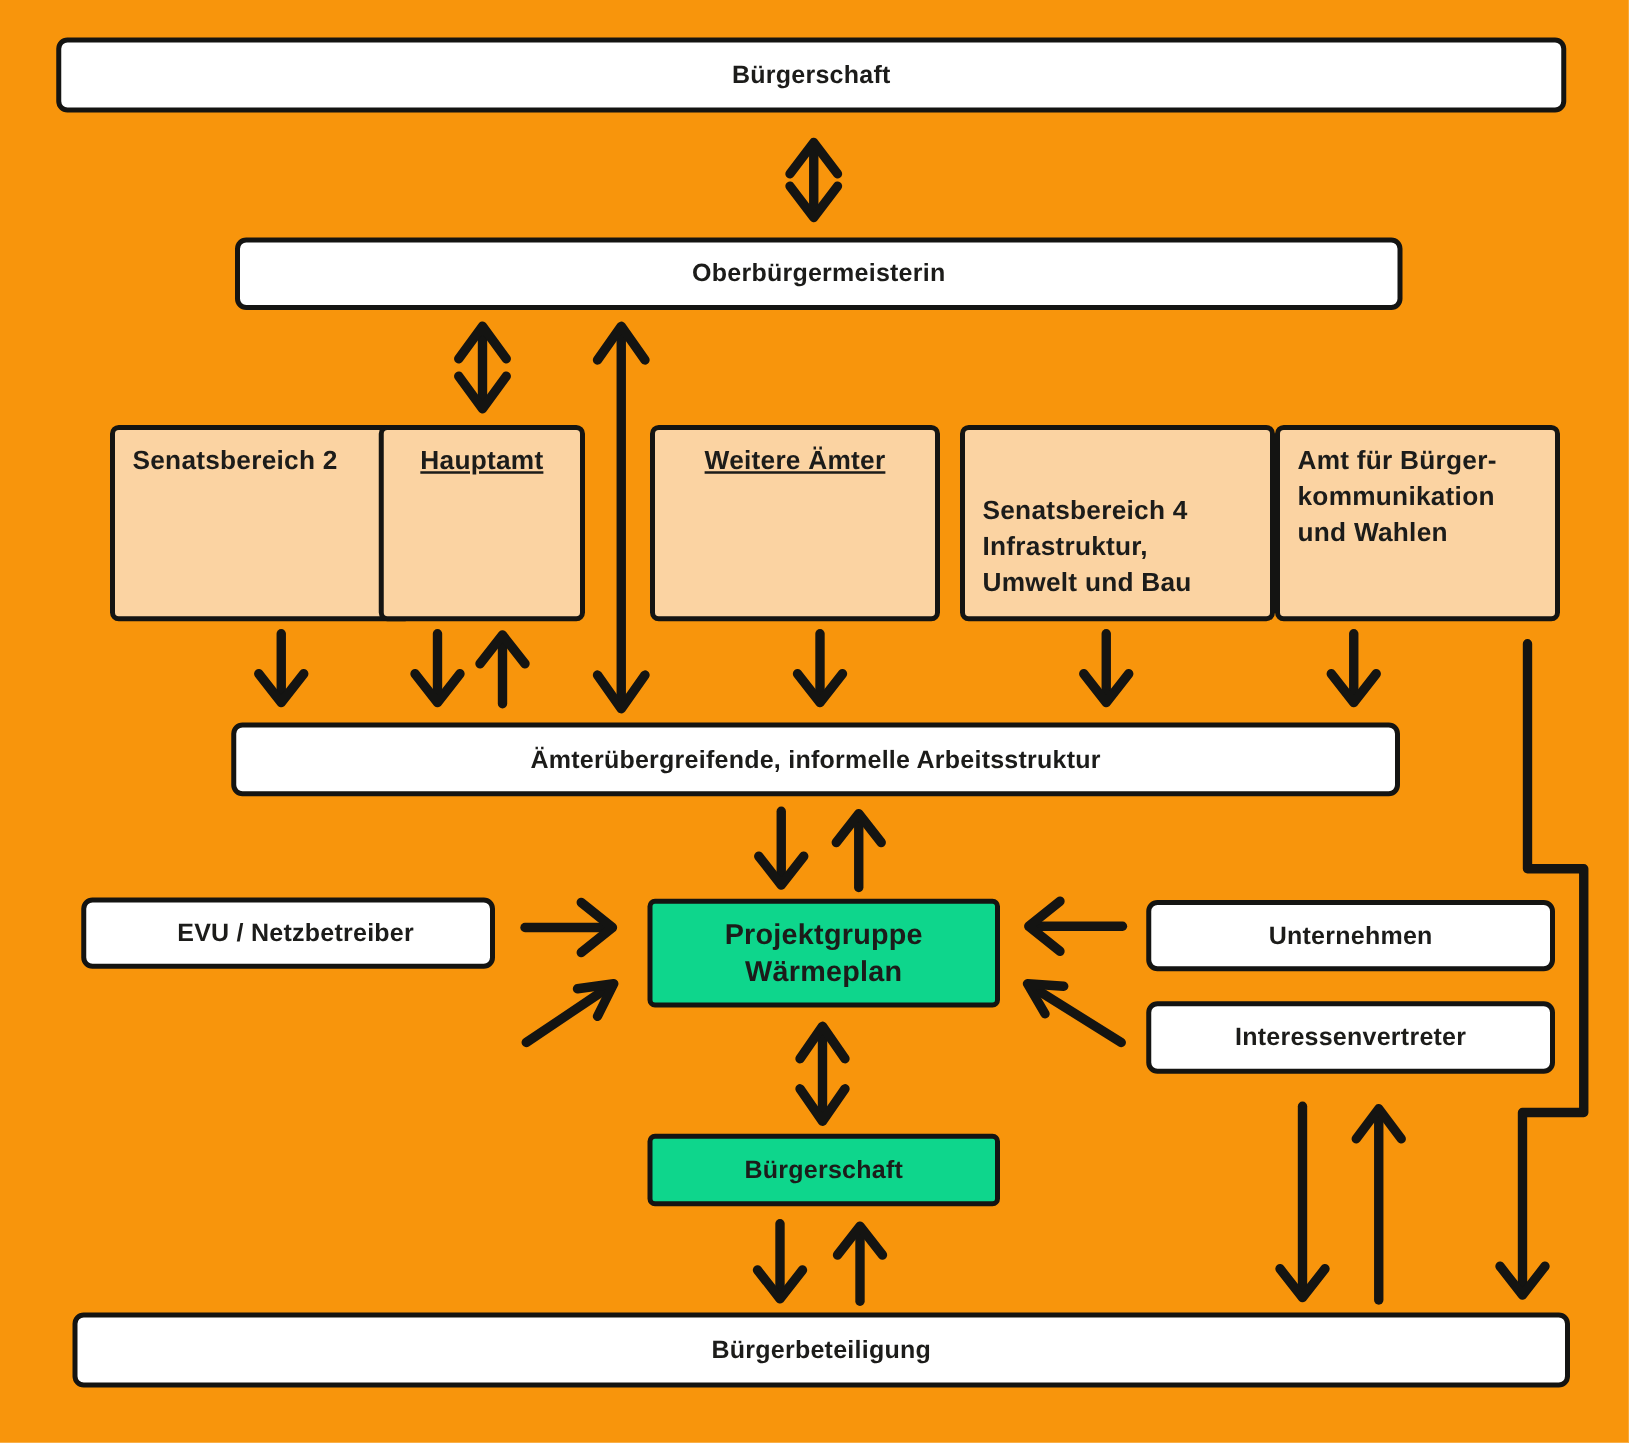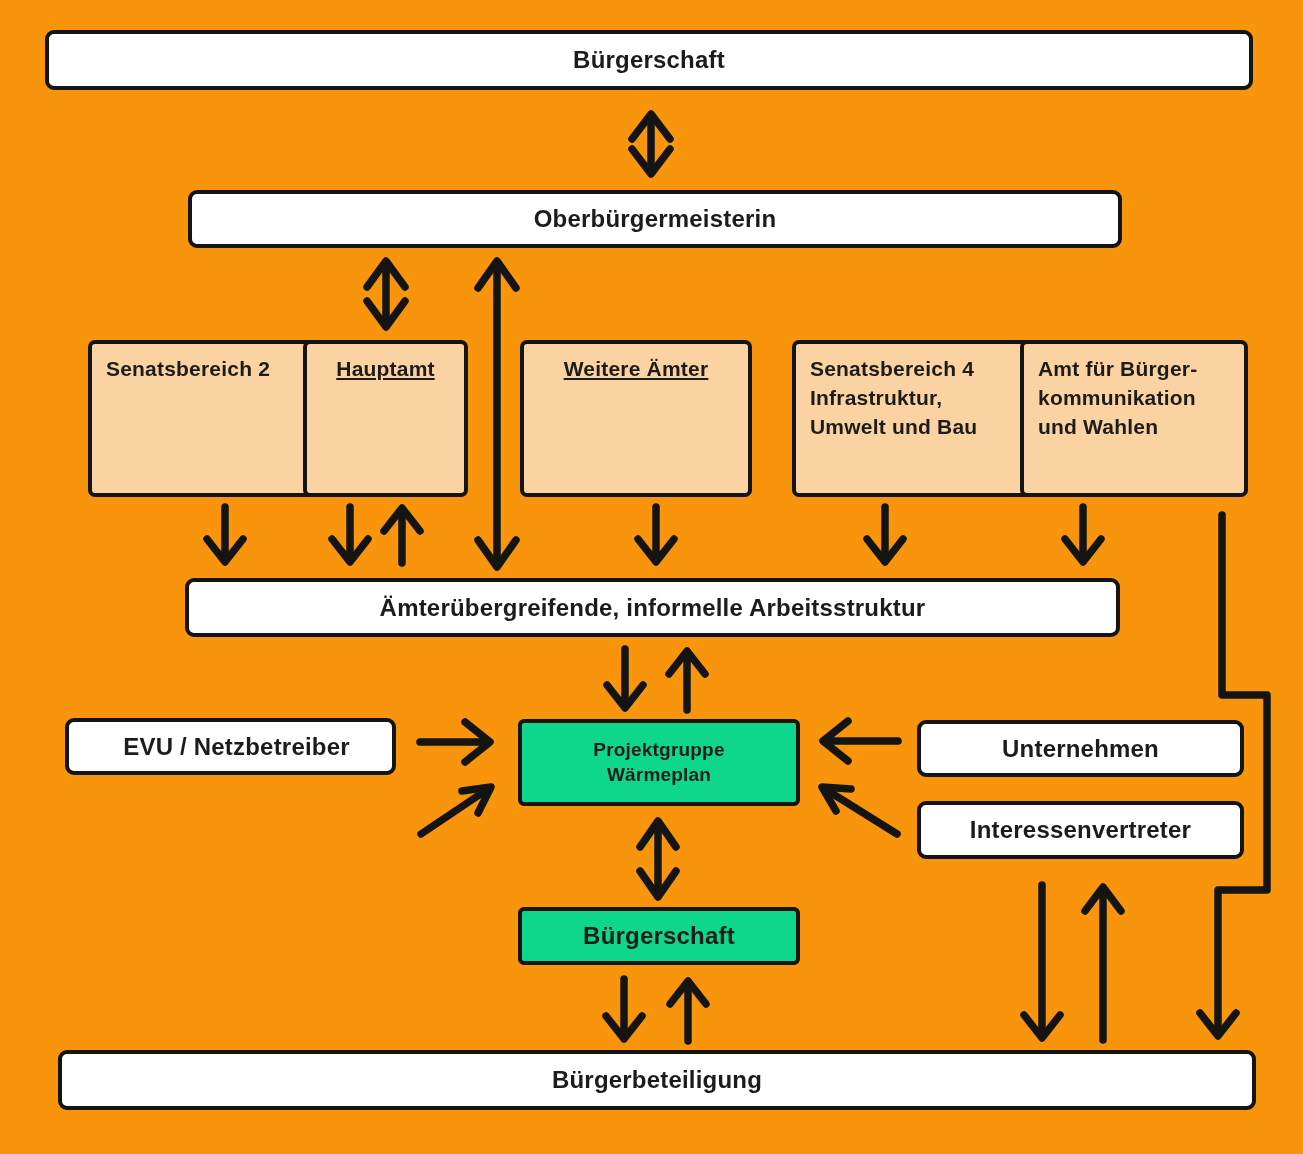--- a/index.html
+++ b/index.html
@@ -14,21 +14,21 @@
   .arrows{position:absolute;left:0;top:0;width:1303px;height:1154px;}
   .box{
     position:absolute;
     border:4px solid #141412;
     box-sizing:border-box;
     display:flex;align-items:center;justify-content:center;
     text-align:center;
     font-weight:700;
     background:#ffffff;
     border-radius:9px;
-    font-size:24px;
+    font-size:20px;
     letter-spacing:.2px;
   }
   .box .lbl{white-space:pre-line;line-height:1.3;}
   .dept{
     background:#FBD3A2;
     border-radius:7px;
     align-items:flex-start;justify-content:flex-start;
     text-align:left;
     padding:11px 14px;
     font-size:21px;
@@ -40,26 +40,26 @@
   .green{
     background:#0ED68C;
     border-radius:6px;
   }
   
   .n-buergerschaft       {left:45px;  top:30px;  width:1208px; height:60px;}
   .n-oberbuergermeisterin{left:188px; top:190px; width:934px;  height:58px;}
   .n-senatsbereich2      {left:44px;  top:340px; width:243px;  height:157px;margin-left:44px;}
   .n-hauptamt            {left:303px; top:340px; width:165px;  height:157px;}
   .n-weitere-aemter      {left:520px; top:340px; width:232px;  height:157px;}
-  .n-senatsbereich4      {left:792px; top:340px; width:252px;  height:157px;}
+  .n-senatsbereich4      {left:768px; top:340px; width:252px;  height:157px;align-items:flex-end;}
   .n-amt-buerger         {left:1020px;top:340px; width:228px;  height:157px;}
   .n-arbeitsstruktur     {left:185px; top:578px; width:935px;  height:59px;}
   .n-evu                 {left:65px;  top:718px; width:331px;  height:57px;padding-left:12px;}
   .n-wohnungswirtschaft  {left:65px;  top:800px; width:331px;  height:58px;}
-  .n-projektgruppe       {left:518px; top:719px; width:282px;  height:87px; font-size:19px;}
+  .n-projektgruppe       {left:518px; top:719px; width:282px;  height:87px; font-size:23px;}
   .n-unternehmen         {left:917px; top:720px; width:327px;  height:57px;}
   .n-interessenvertreter {left:917px; top:801px; width:327px;  height:58px;}
   .n-waermebeirat        {left:518px; top:907px; width:282px;  height:58px;}
   .n-buergerbeteiligung  {left:58px;  top:1050px;width:1198px; height:60px;}
 </style>
 </head>
 <body>
 
 <div class="canvas">
 

